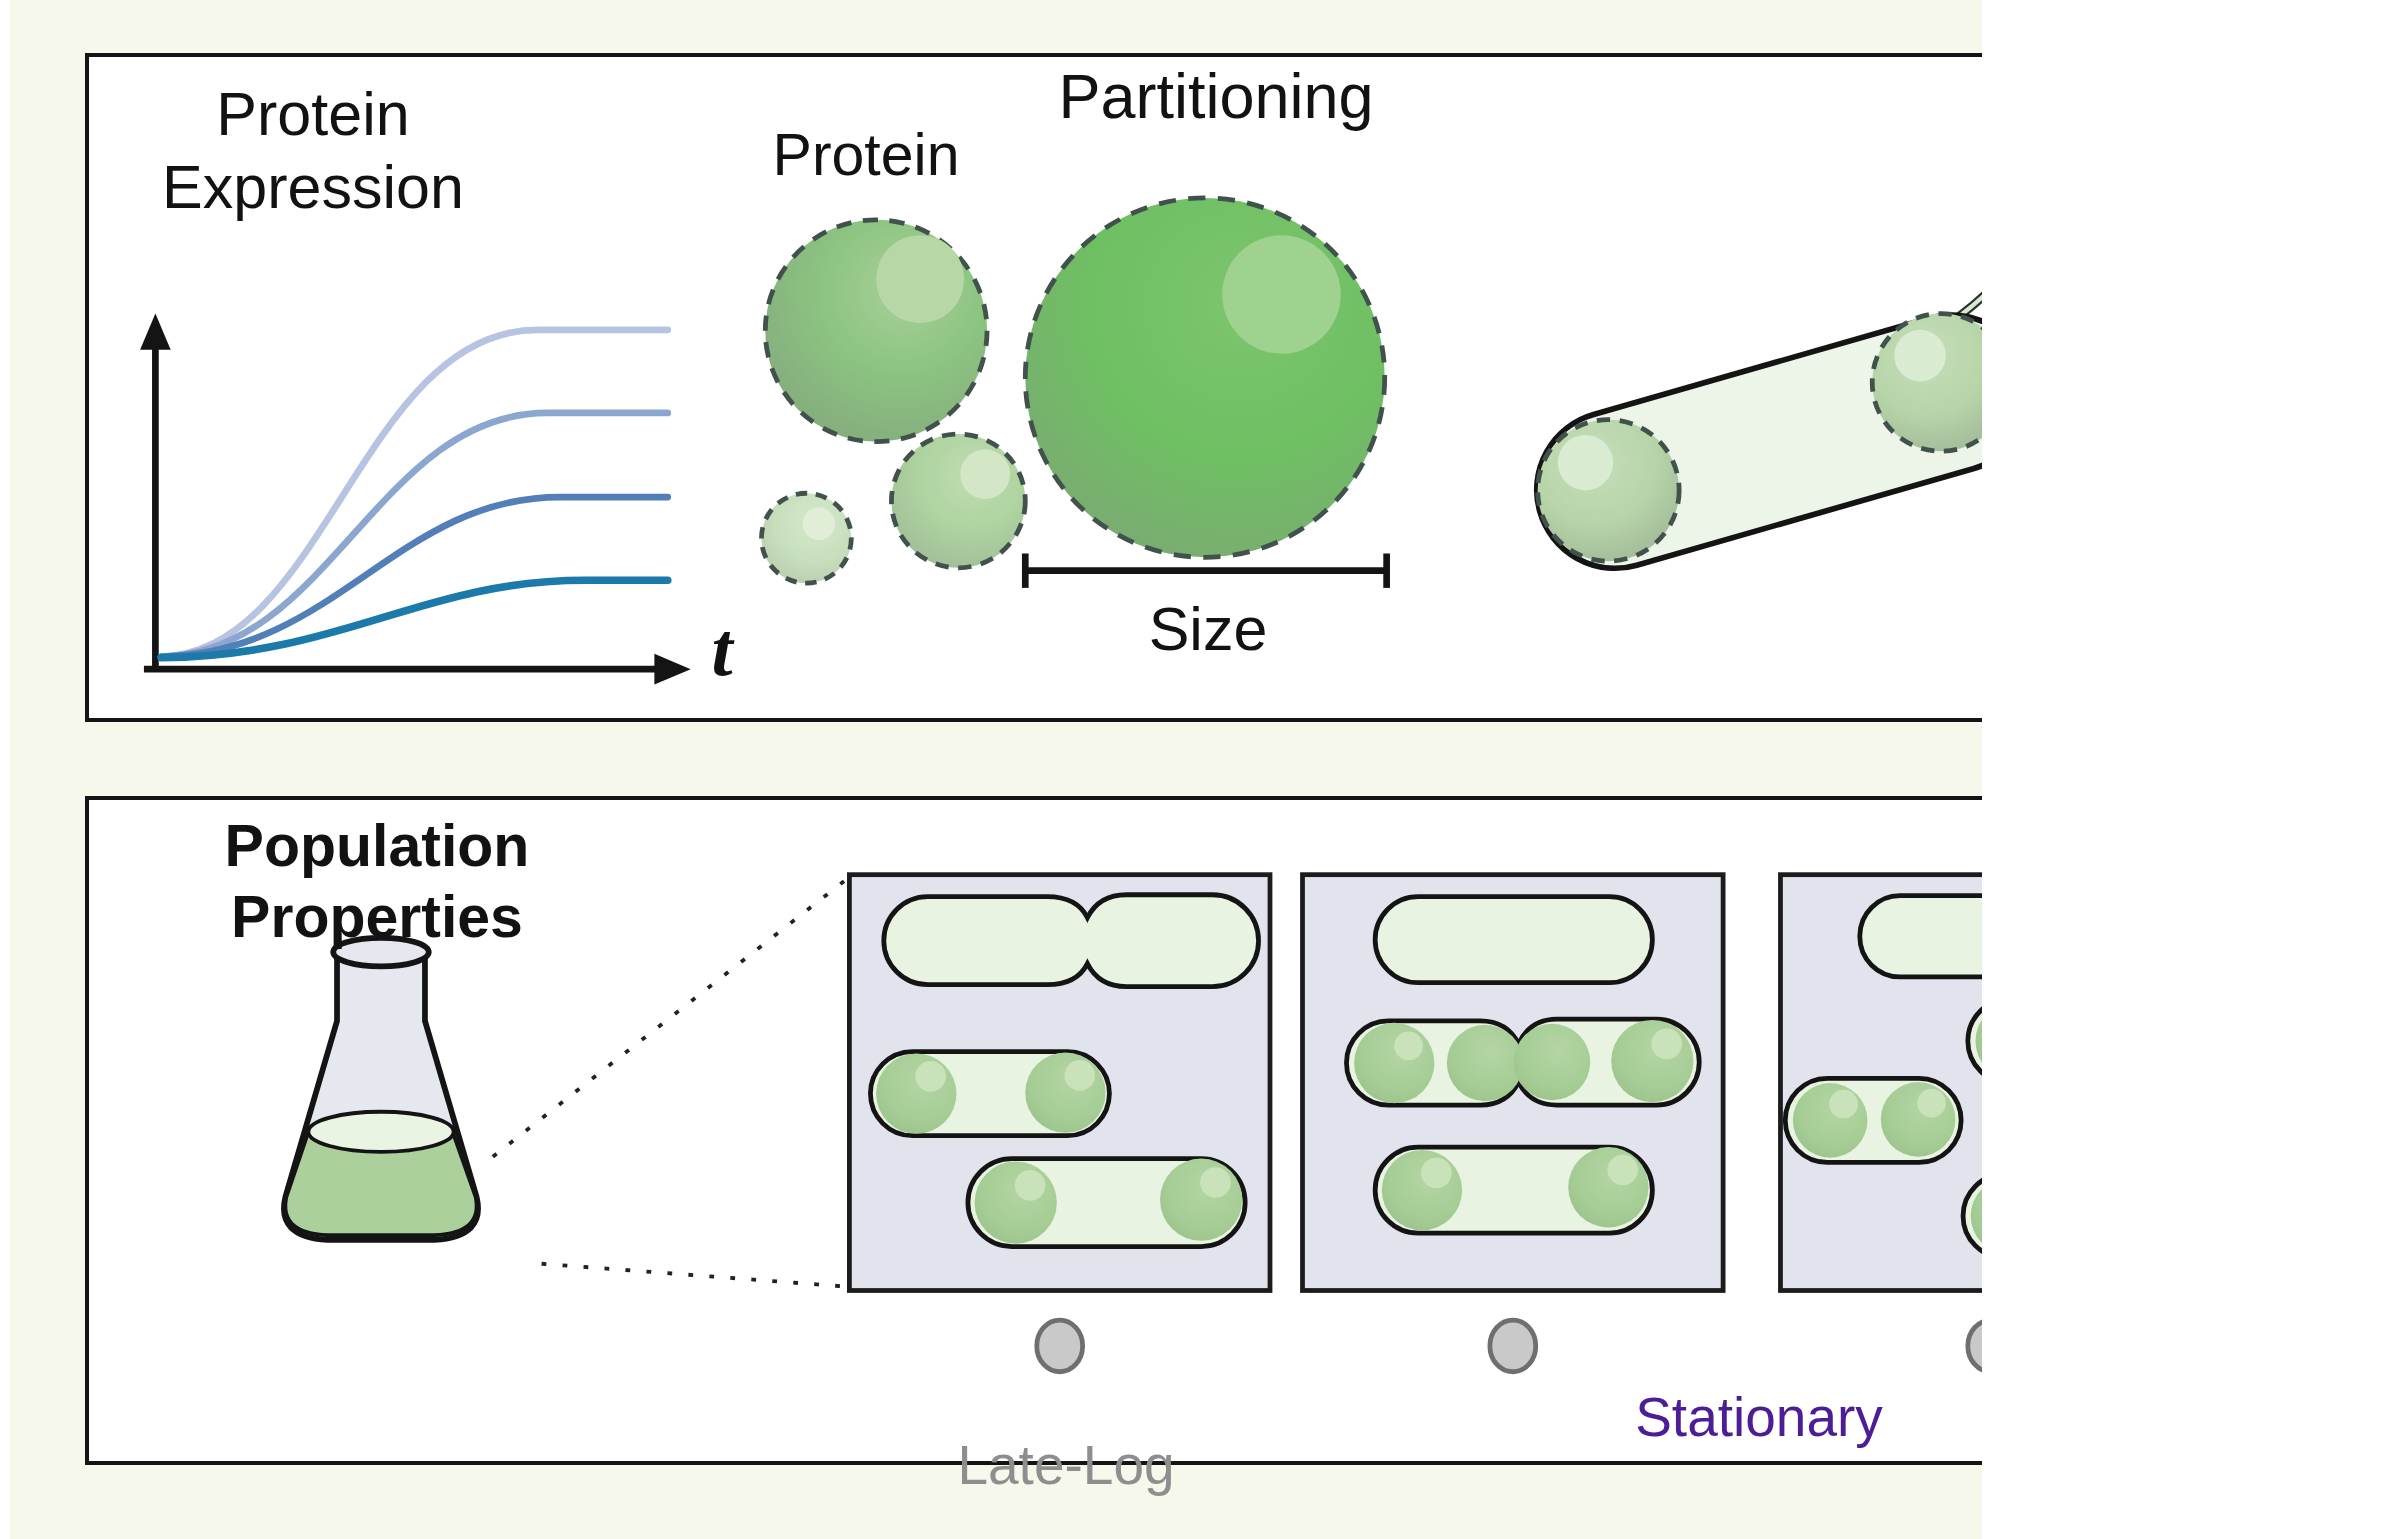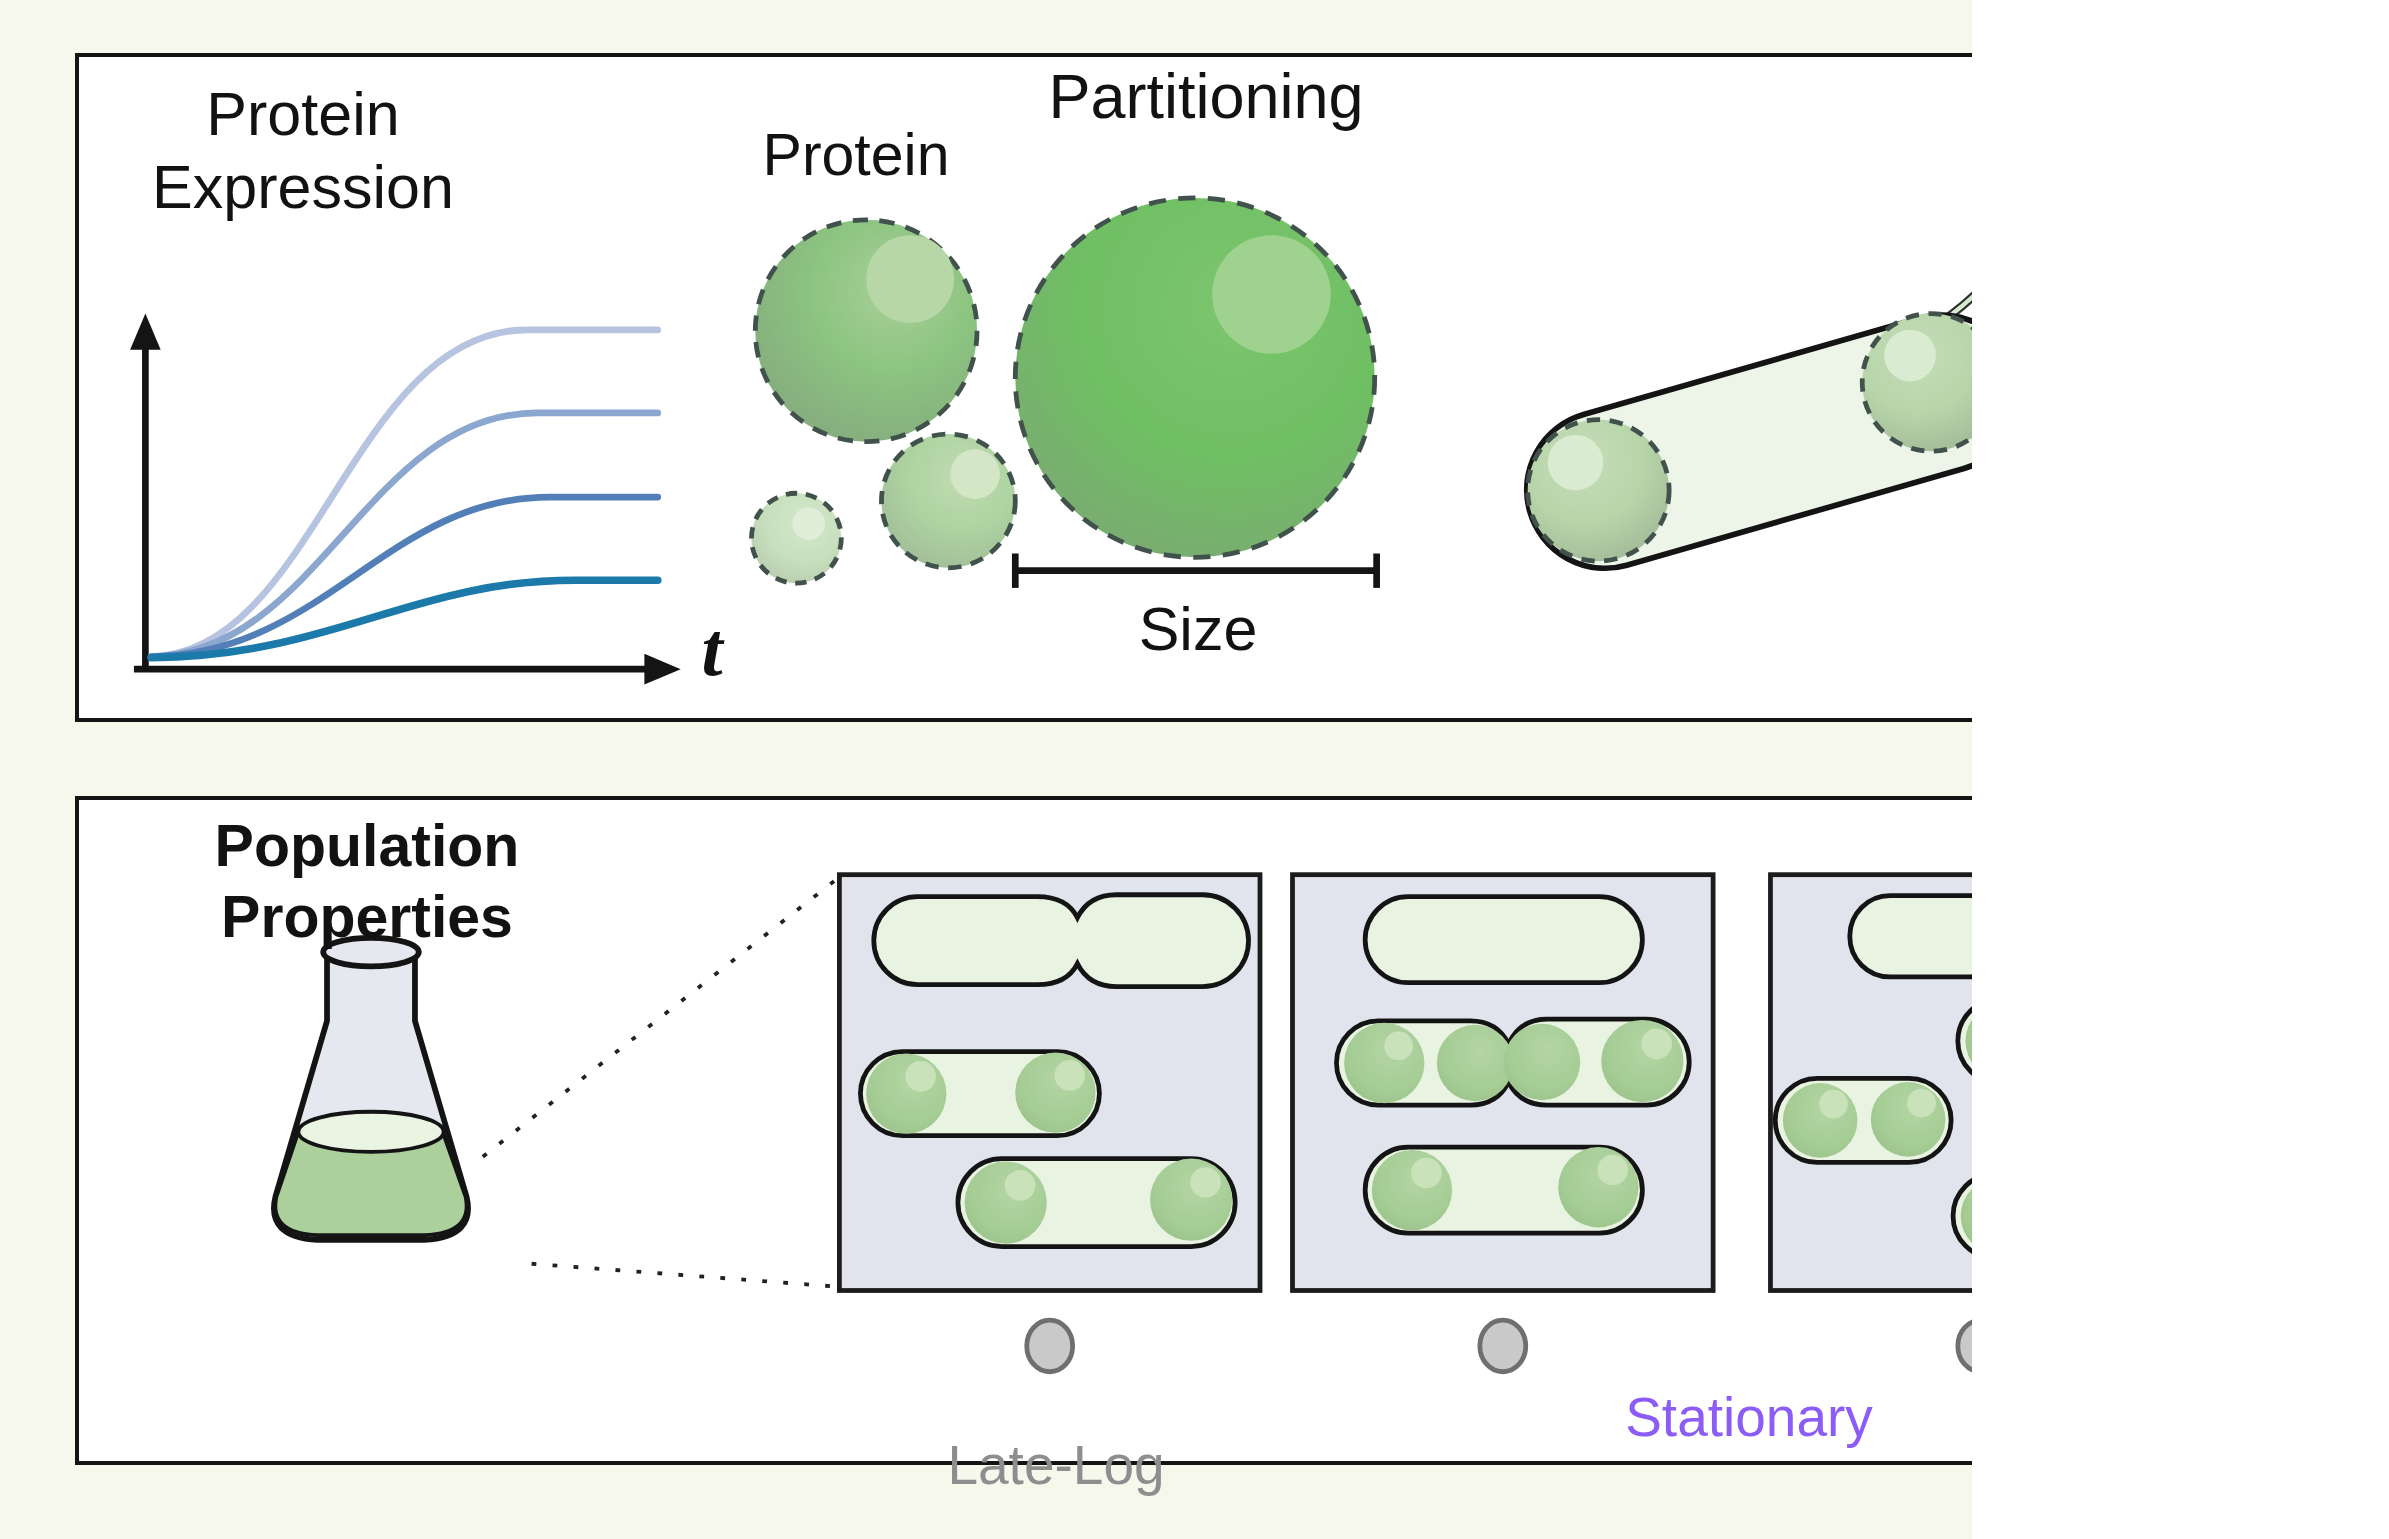--- a/index.html
+++ b/index.html
@@ -1,40 +1,41 @@
 <!DOCTYPE html>
 <html><head>
 <meta charset="utf-8">
 <style>
   html,body{margin:0;padding:0;}
   .canvas{
     position:relative; width:1972px; height:1540px;
     background:#f7f8ec; overflow:hidden;
     font-family:"Liberation Sans", sans-serif;
+    margin-left:10px;
   }
   .panel{
     position:absolute; background:#ffffff;
     border:4.8px solid #141414; box-sizing:border-box; z-index:0;
   }
   .panel-top{ left:75px; top:53px;  width:2239px; height:669px; }
   .panel-bottom{ left:75px; top:796px; width:2239px; height:669px; }
   svg.art{ position:absolute; left:0; top:0; z-index:1; pointer-events:none; }
   .lbl{
     position:absolute; z-index:2; color:#121212; text-align:center;
     transform:translateX(-50%); white-space:nowrap; line-height:1.2;
   }
   .lbl-title{ font-size:61px; }
   .lbl-number{ font-size:59px; }
   .lbl-partitioning{ font-size:63px; }
   .lbl-size{ font-size:61px; }
   .lbl-subcellular{ font-size:59px; }
   .lbl-population{ font-size:59px; font-weight:bold; }
   .lbl-phase{ font-size:55px; }
   .phase-latelog{ color:#8e8e8e; }
-  .phase-stationary{ color:#8b5cf6; }
+  .phase-stationary{ color:#4c1d95; }
   .tlab{
     font-family:"Liberation Serif", serif; font-style:italic; font-weight:600;
     font-size:76px; color:#121212;
   }
 </style>
 </head>
 <body>
 
 <div class="canvas">
 

